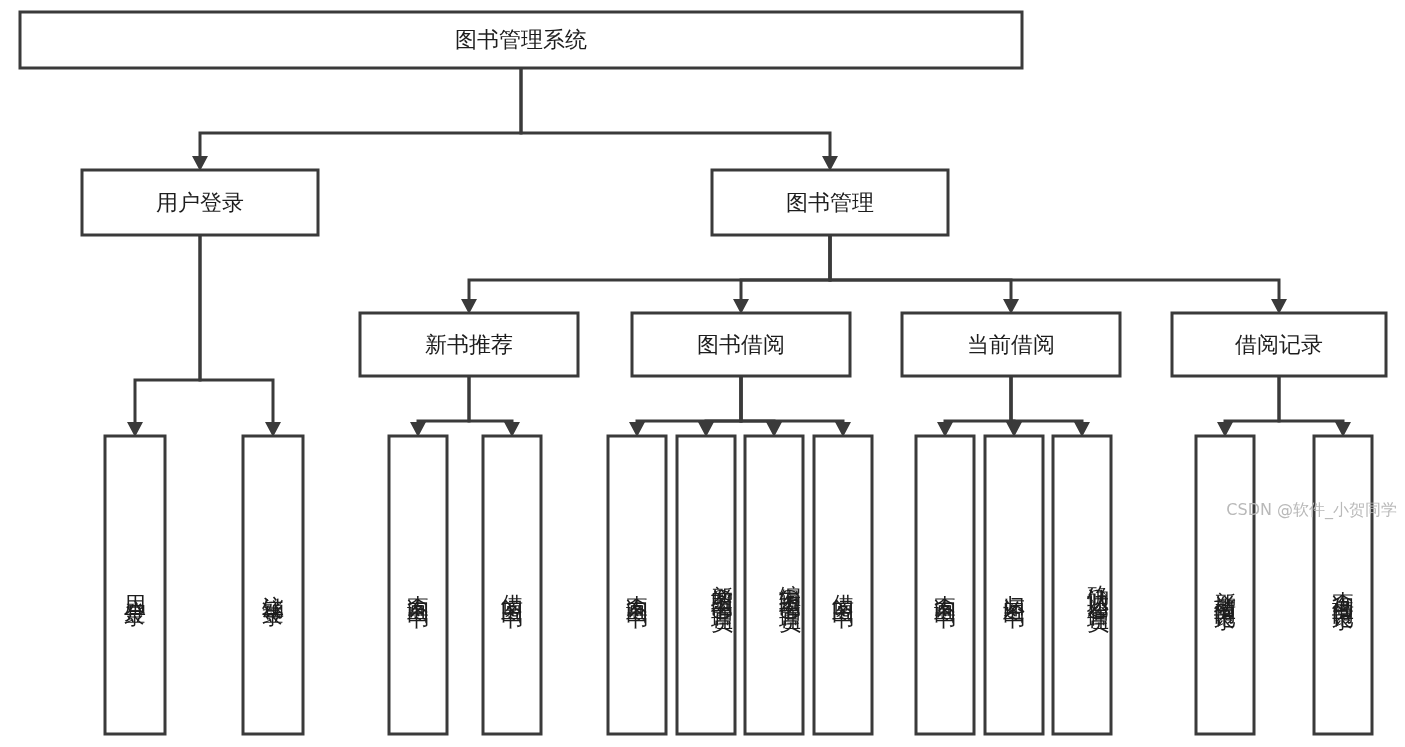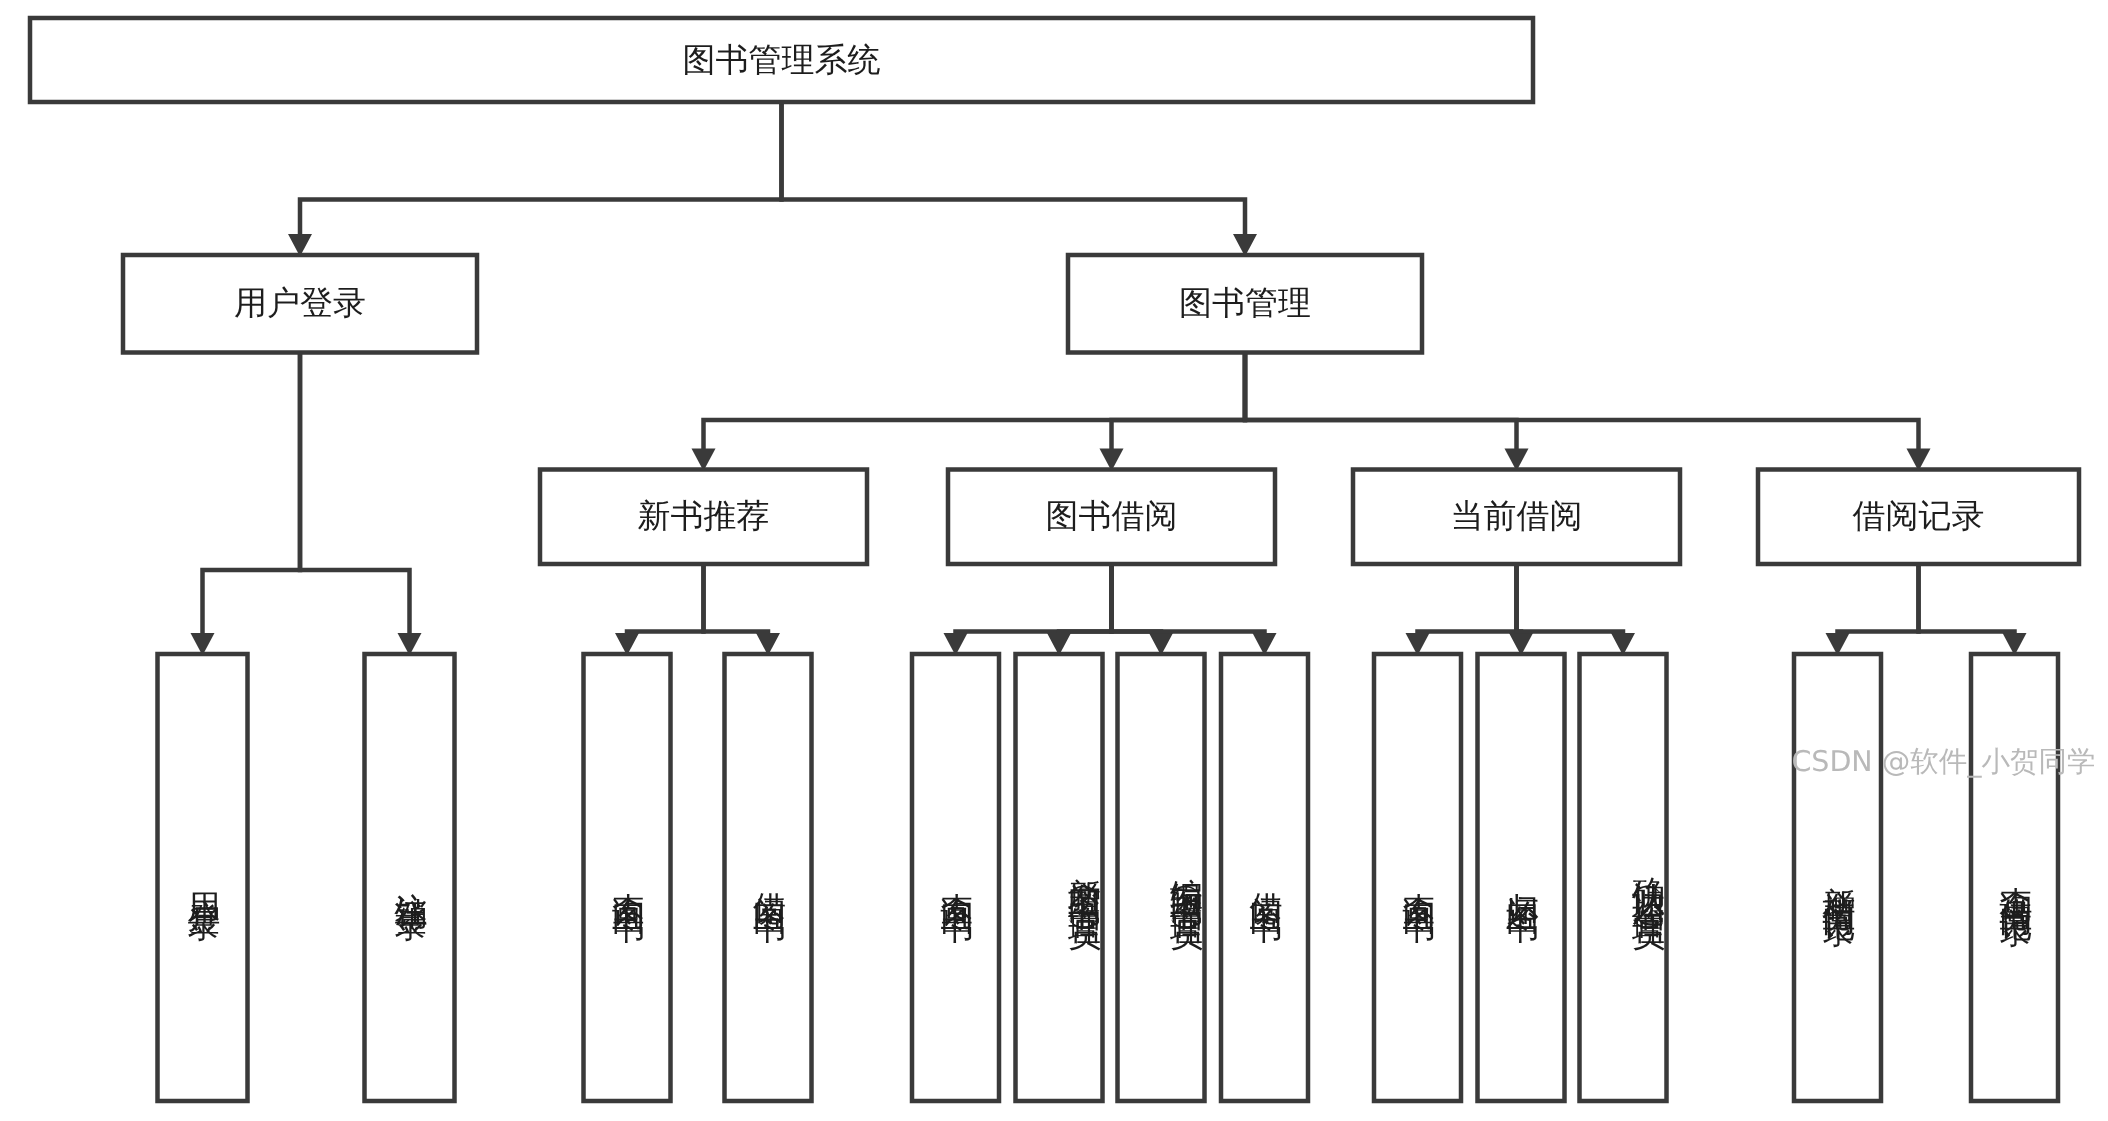--- a/index.html
+++ b/index.html
@@ -31,21 +31,21 @@
     align-items:flex-start;
     justify-content:center;
     pointer-events:none;
     user-select:none;
   }
   .leaf-label.centered{align-items:center;}
   .watermark{
     position:absolute;
     right:8px;bottom:2px;
     font-family:"DejaVu Sans","Liberation Sans",sans-serif;
-    font-size:19px;
+    font-size:16px;
     color:#b9b9b9;
     white-space:nowrap;
     user-select:none;
   }
 </style>
 </head>
 <body>
 
 <div id="stage">
   <svg class="diagram" viewBox="0 0 1405 747">

